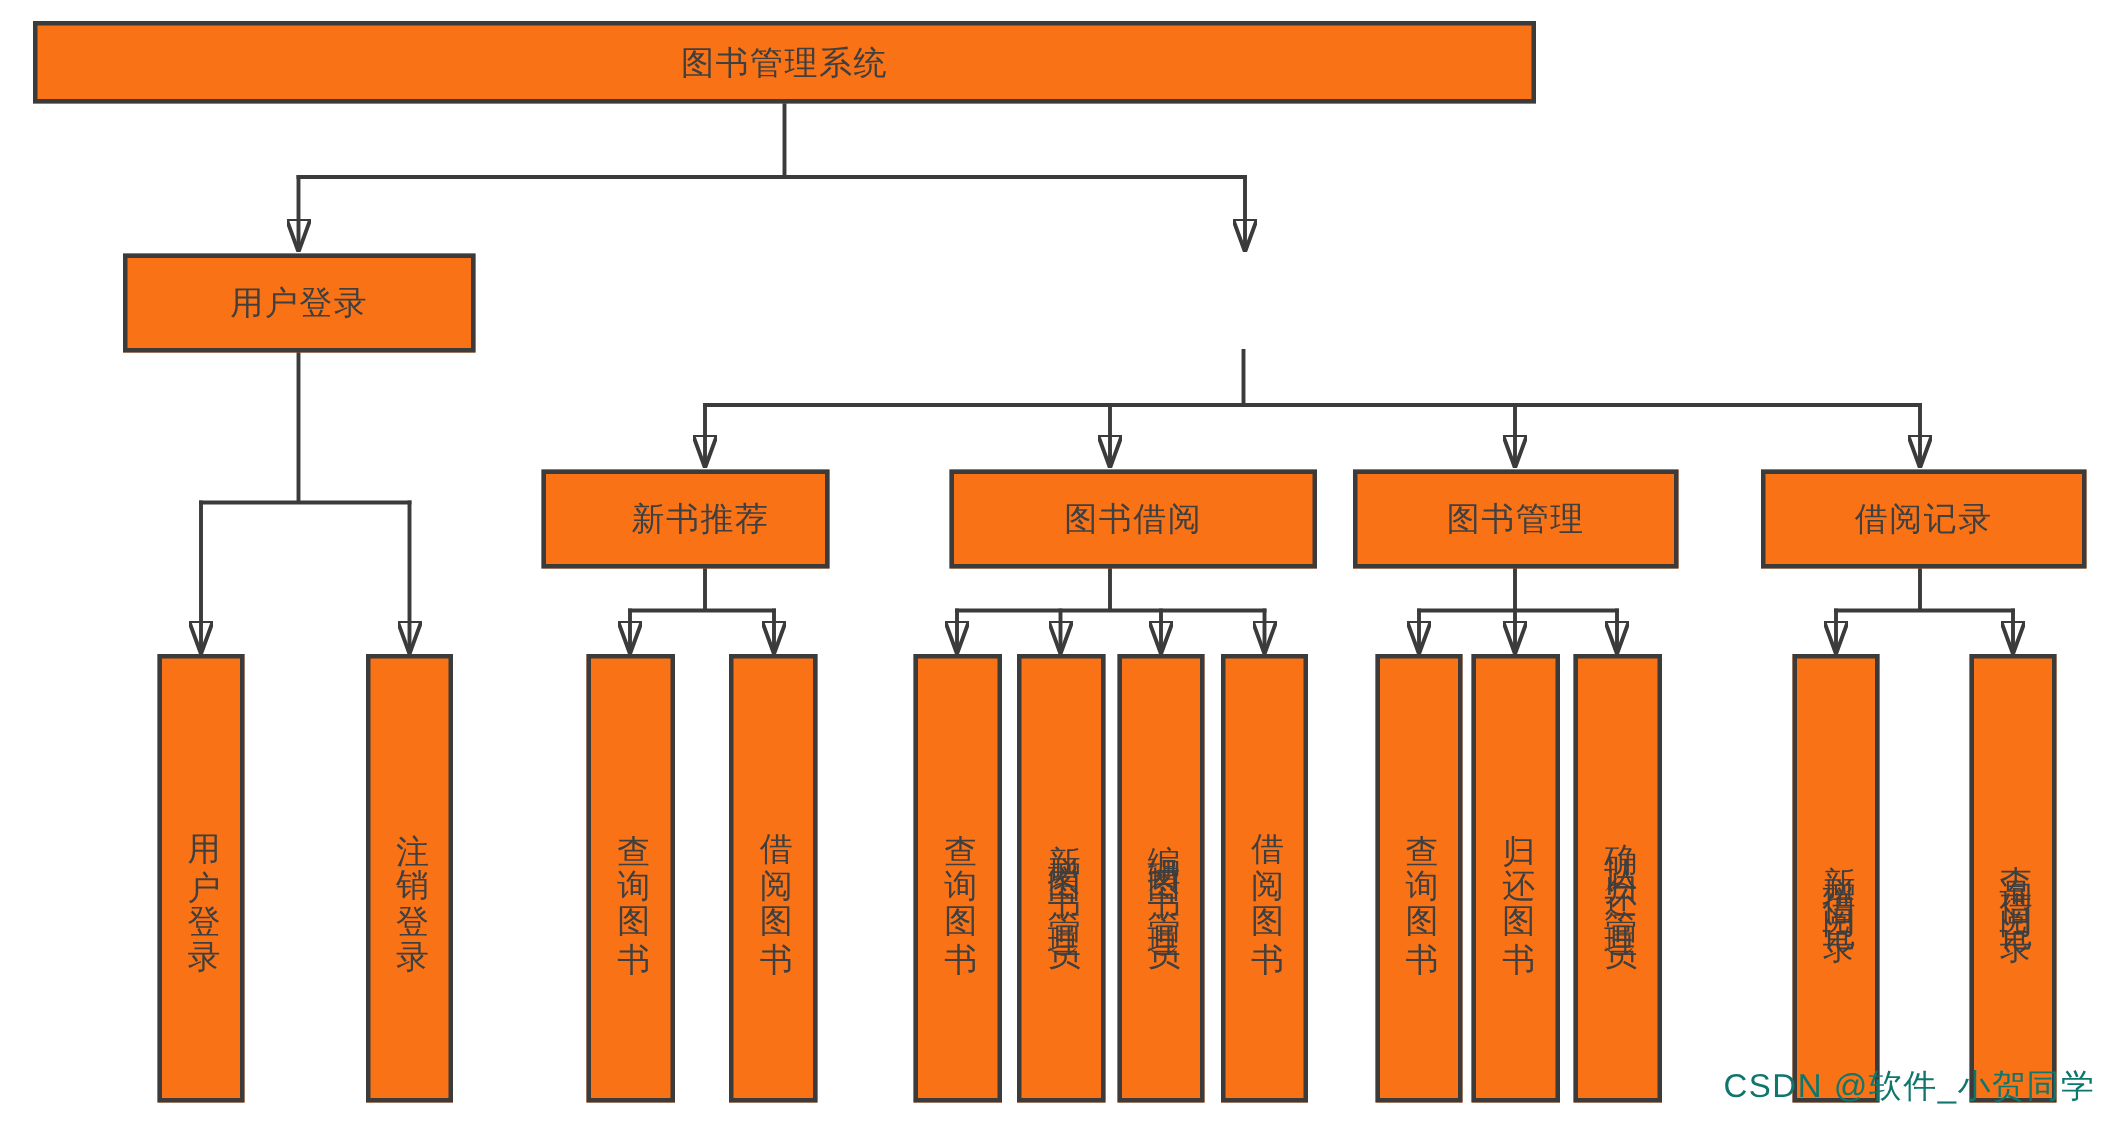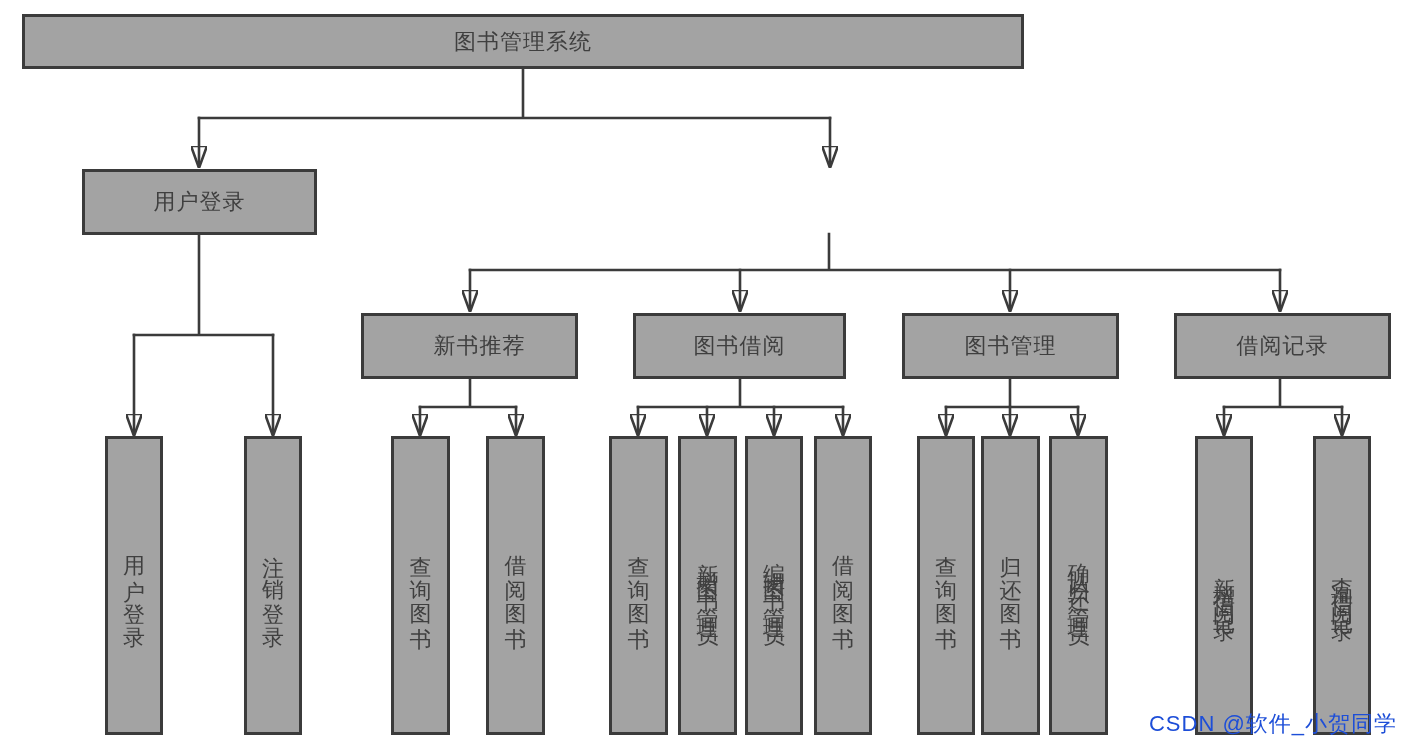--- a/index.html
+++ b/index.html
@@ -26,45 +26,46 @@
   .connectors path {
     fill: none;
     stroke: #3b3b3b;
     stroke-width: 2.6;
     stroke-linecap: square;
   }
   .node {
     position: absolute;
     box-sizing: border-box;
     border: 3px solid #3b3b3b;
-    background: #a3a3a3;
+    background: #f97316;
     display: flex;
     align-items: center;
     justify-content: center;
     color: #3f3f3f;
     font-size: 22px;
     letter-spacing: 1px;
+    font-family: Liberation Mono, monospace;
   }
   .vbox .vtext {
     writing-mode: vertical-rl;
     text-orientation: mixed;
     letter-spacing: 9px;
     font-size: 22px;
     color: #3f3f3f;
     line-height: 1;
   }
   .vbox .vtext.loose {
     letter-spacing: 24px;
   }
   .watermark {
     position: absolute;
     right: 8px;
     bottom: 8px;
     font-size: 22px;
-    color: #1d4ed8;
+    color: #0f766e;
     letter-spacing: 1px;
     white-space: nowrap;
   }
 </style>
 </head>
 <body>
 
 <div class="canvas">
 
   <svg class="connectors" viewBox="0 0 1405 747" xmlns="http://www.w3.org/2000/svg">
@@ -105,22 +106,22 @@
 
     <path d="M1280 378 V407 M1224 407 H1342"></path>
     <path d="M1224 407 V433" marker-end="url(#arrowhead)"></path>
     <path d="M1342 407 V433" marker-end="url(#arrowhead)"></path>
   </svg>
 
   <div class="node hbox" style="left:22px; top:14px; width:1002px; height:55px;">图书管理系统</div>
 
   <div class="node hbox" style="left:82px; top:169px; width:235px; height:66px;">用户登录</div>
 
-  <div class="node hbox" style="left:361px; top:313px; width:217px; height:66px;padding-left:20px;">新书推荐</div>
-  <div class="node hbox" style="left:633px; top:313px; width:213px; height:66px;">图书借阅</div>
+  <div class="node hbox" style="left:361px; top:313px; width:192px; height:66px;padding-left:20px;">新书推荐</div>
+  <div class="node hbox" style="left:633px; top:313px; width:245px; height:66px;">图书借阅</div>
   <div class="node hbox" style="left:902px; top:313px; width:217px; height:66px;">图书管理</div>
   <div class="node hbox" style="left:1174px; top:313px; width:217px; height:66px;">借阅记录</div>
 
   <div class="node vbox" style="left:105px; top:436px; width:58px; height:299px;">
     <span class="vtext loose">用户登录</span>
   </div>
   <div class="node vbox" style="left:244px; top:436px; width:58px; height:299px;">
     <span class="vtext loose">注销登录</span>
   </div>
 

